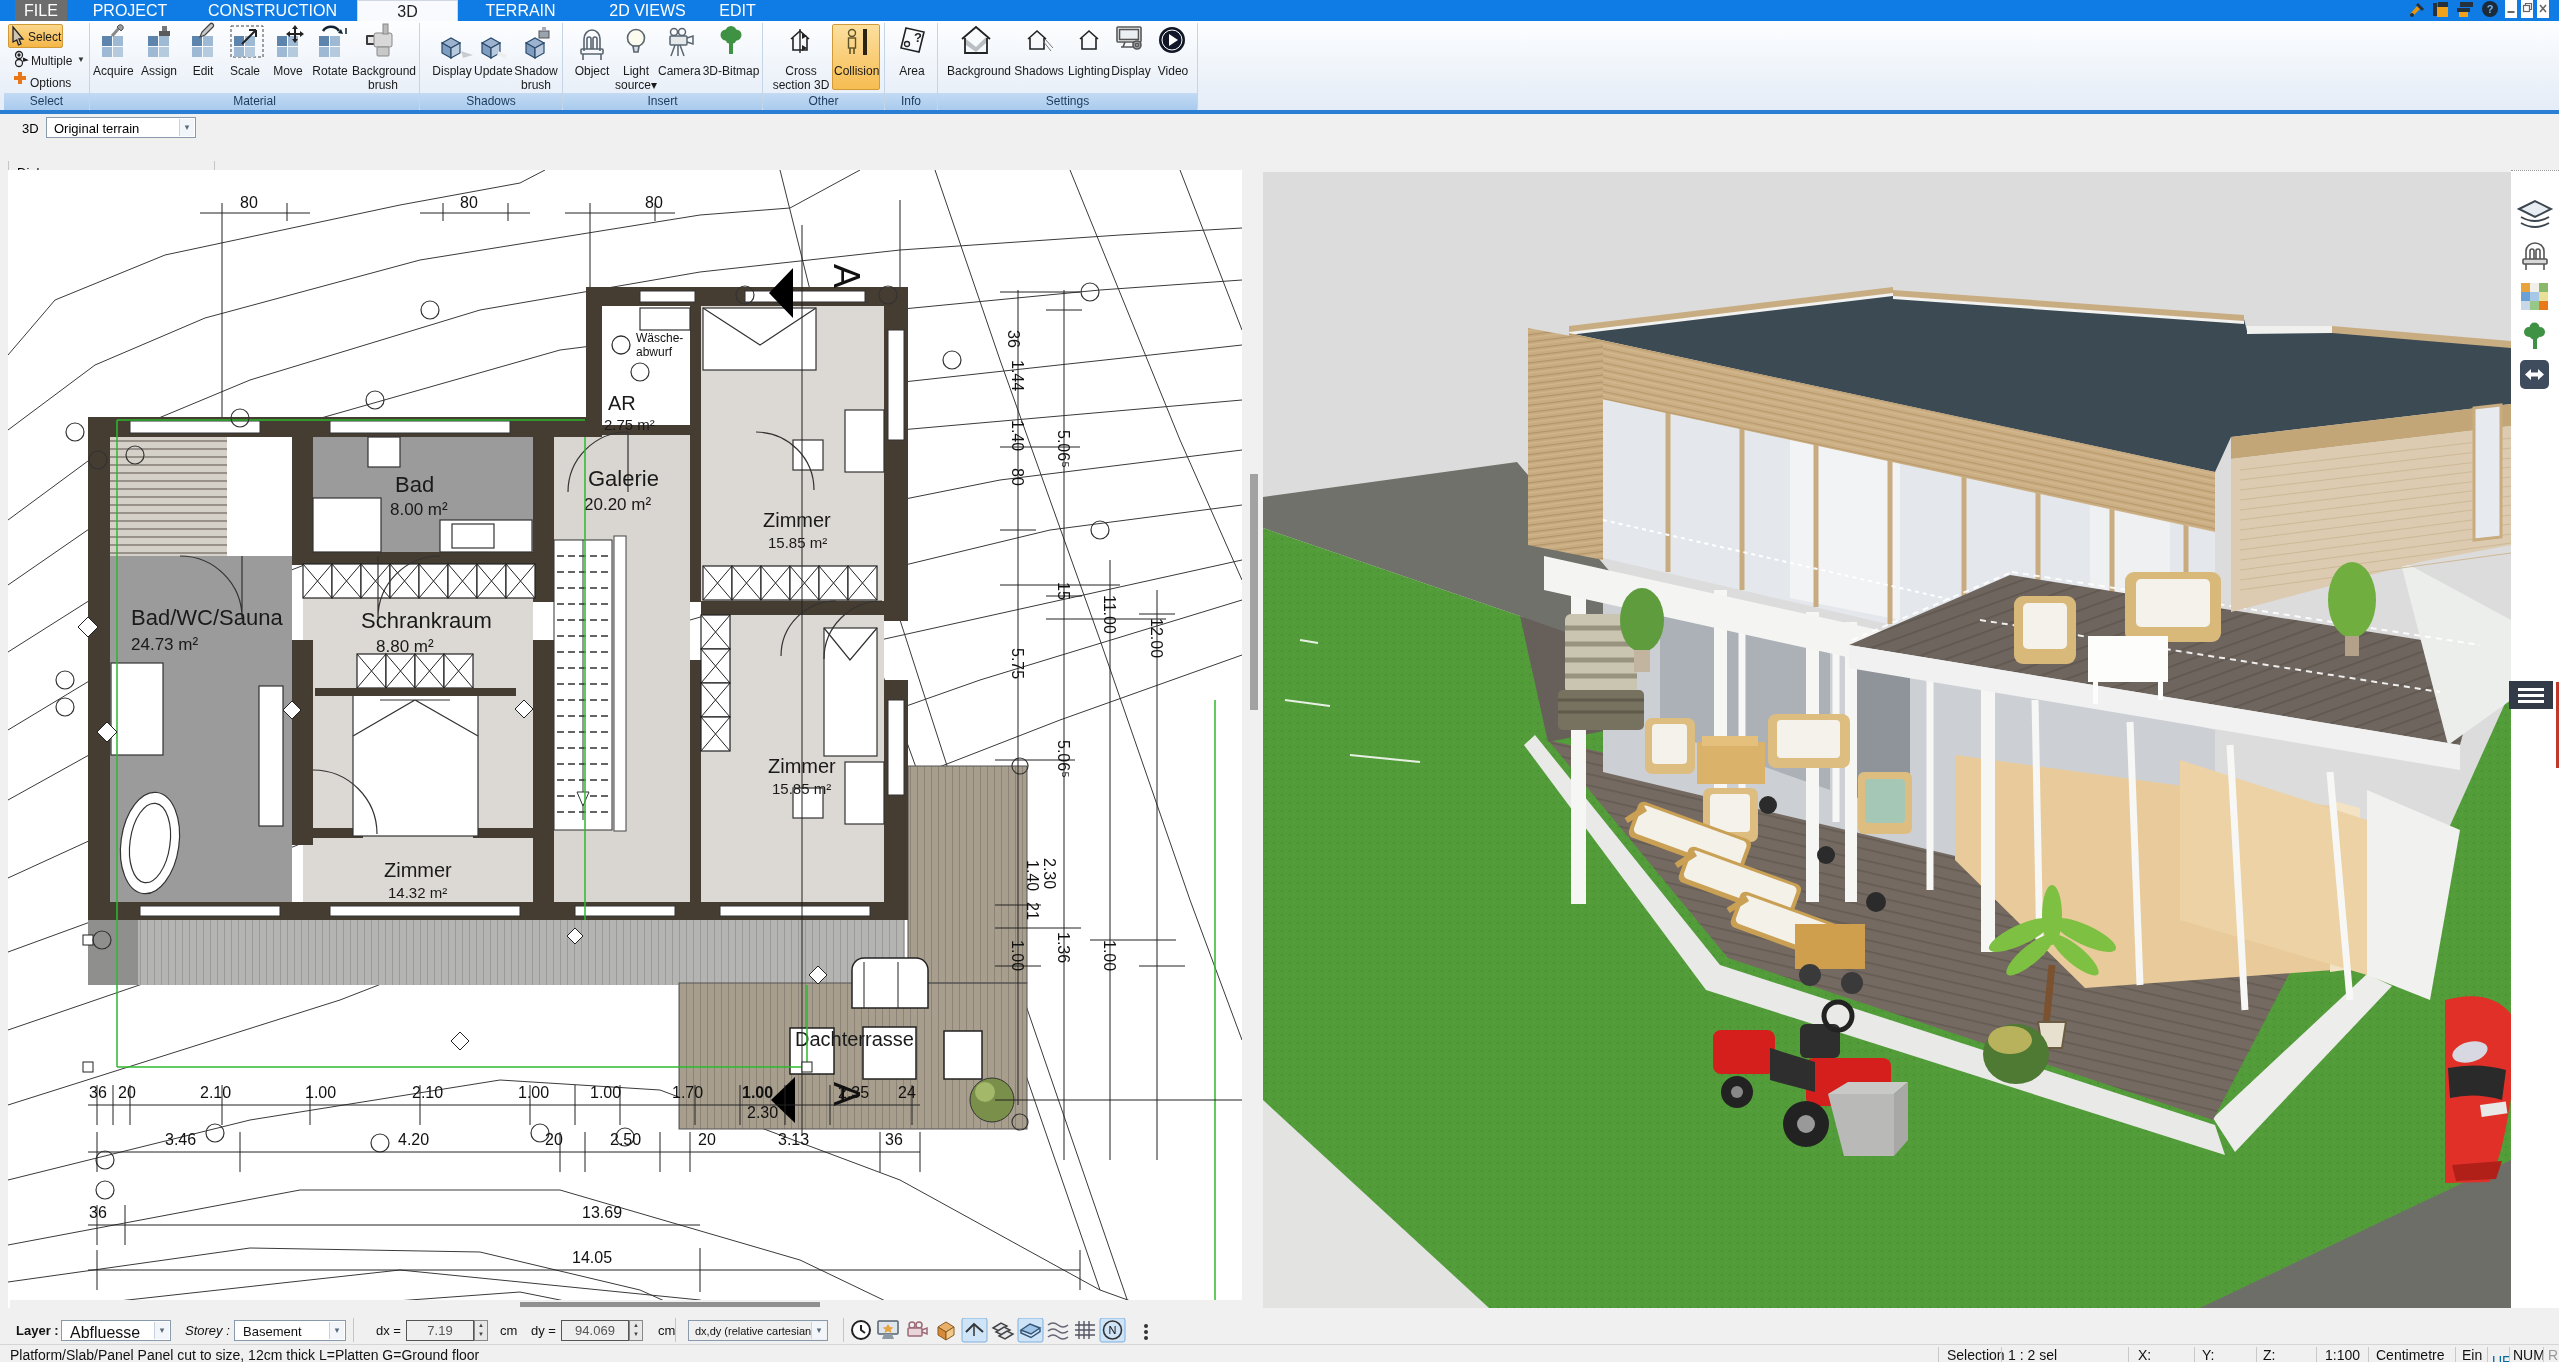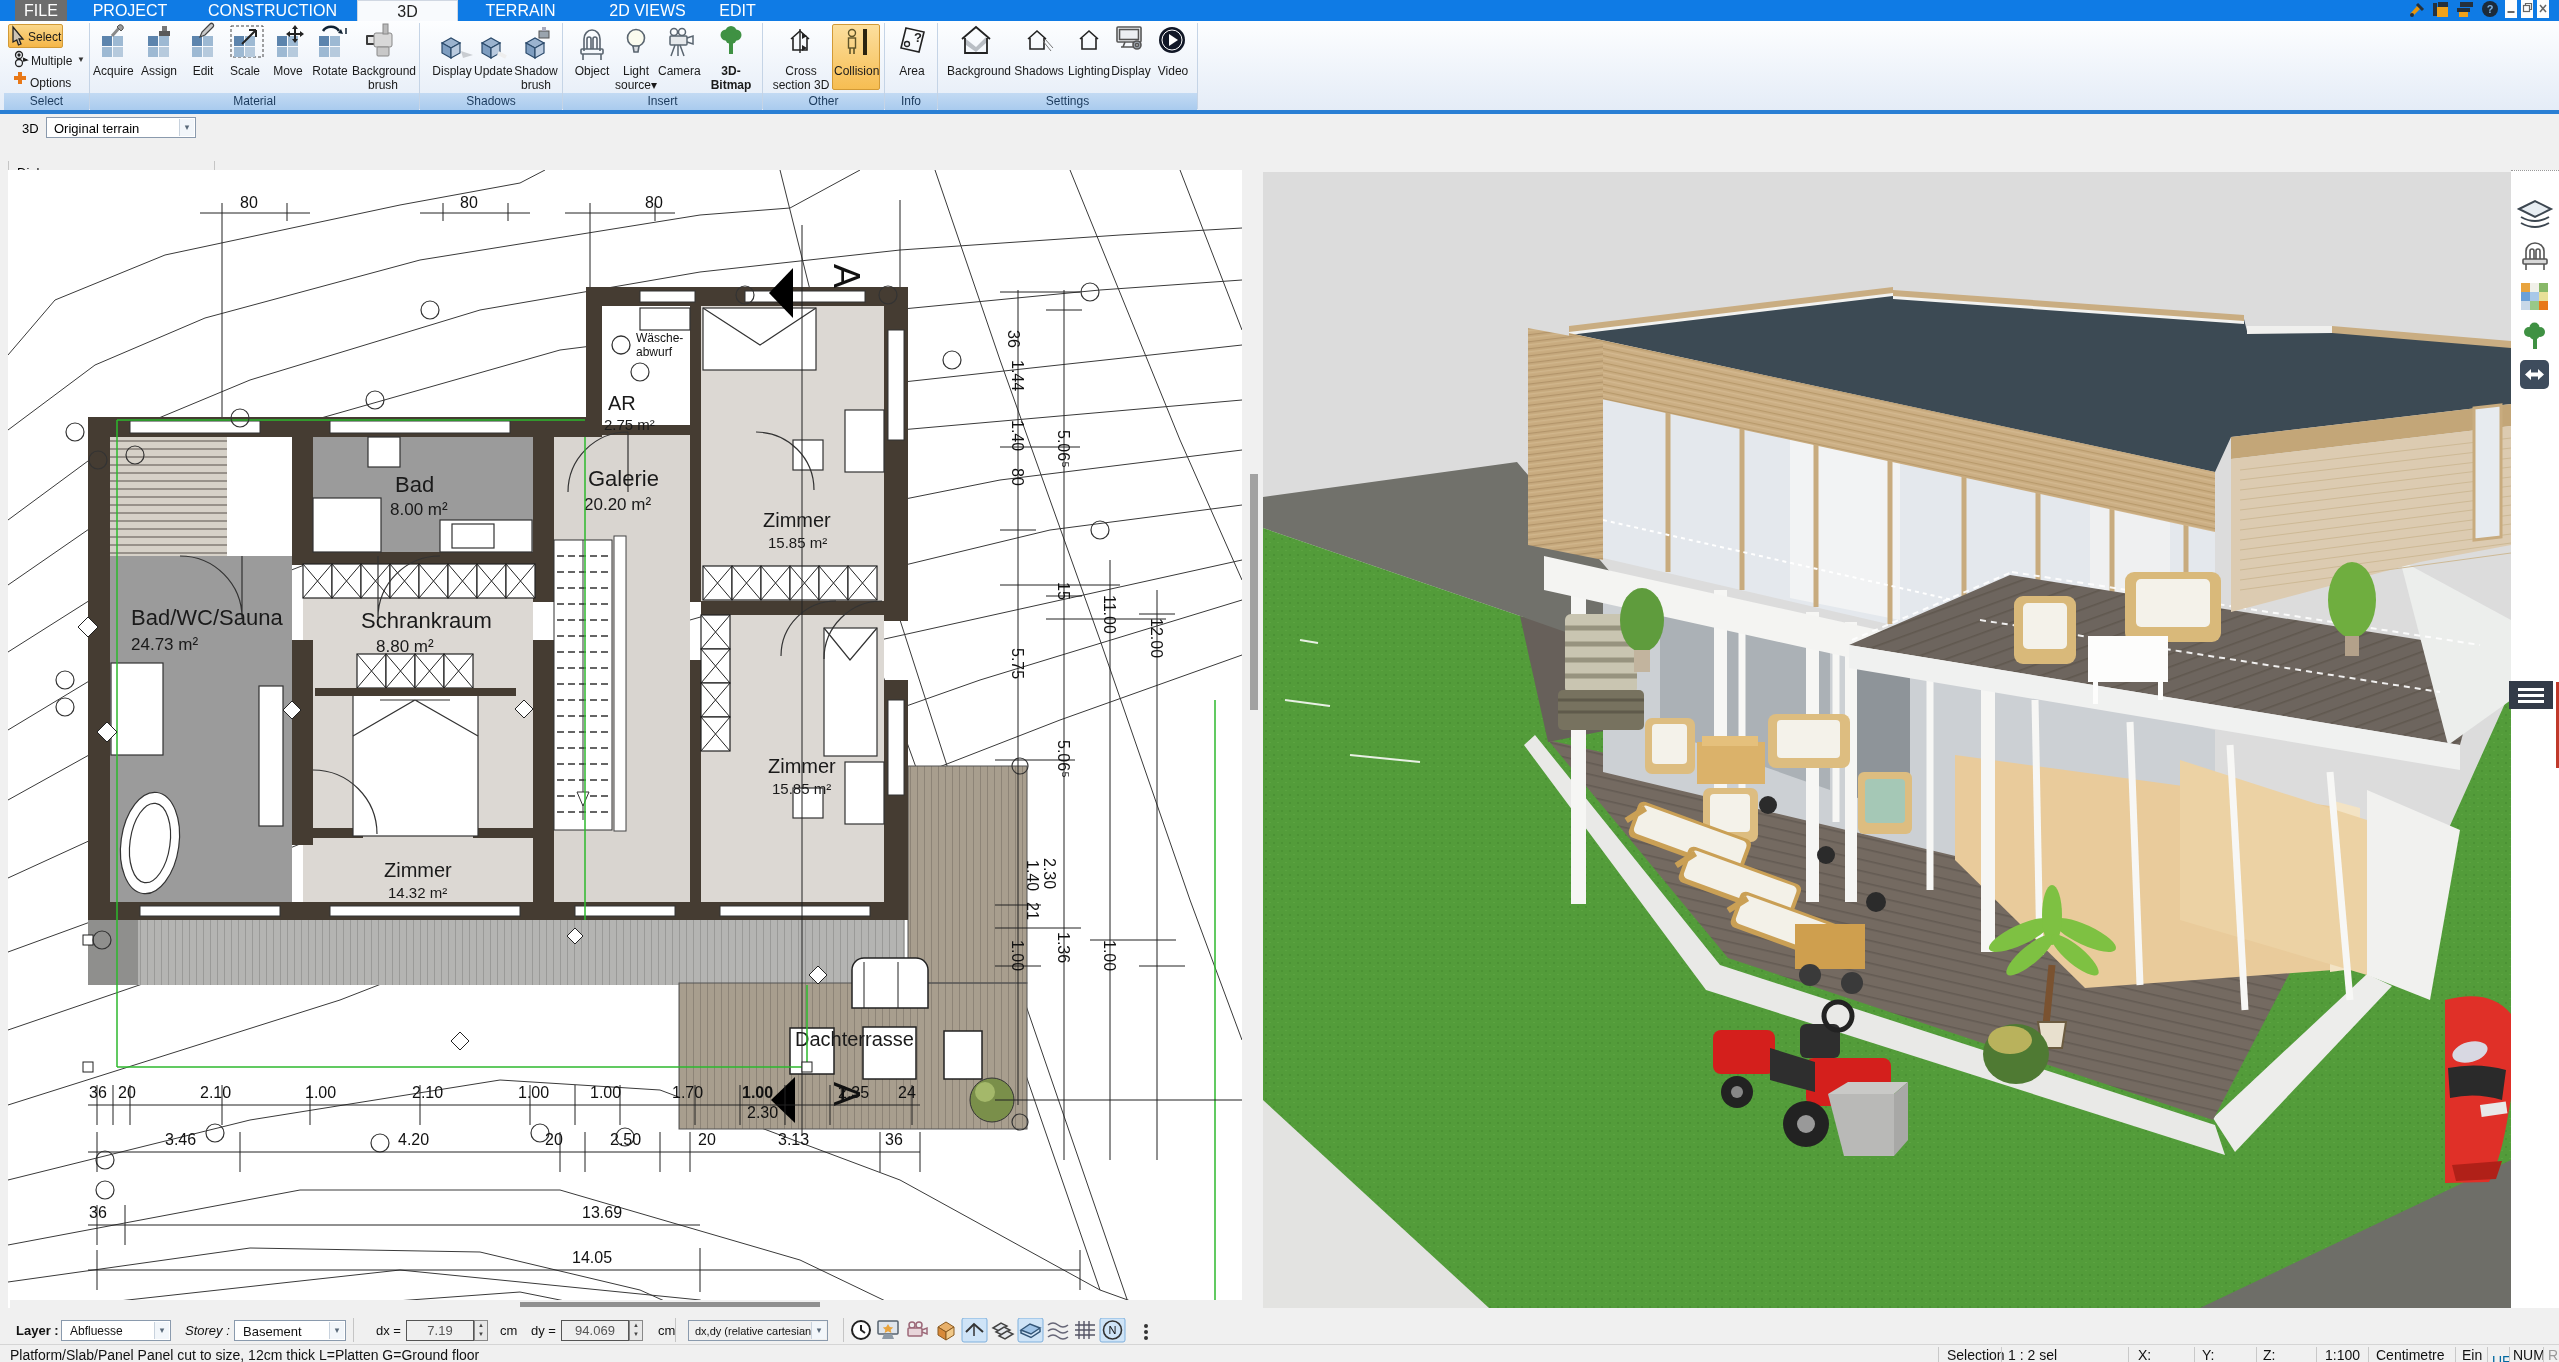--- a/index.html
+++ b/index.html
@@ -115,21 +115,21 @@
     <div class="btnlabel" style="left:310px;top:43px;width:40px;">Rotate</div>
     <div class="btnlabel" style="left:352px;top:43px;width:62px;">Background<br>brush</div>
 
     <div class="btnlabel" style="left:432px;top:43px;width:40px;">Display</div>
     <div class="btnlabel" style="left:474px;top:43px;width:38px;">Update</div>
     <div class="btnlabel" style="left:513px;top:43px;width:46px;">Shadow<br>brush</div>
 
     <div class="btnlabel" style="left:572px;top:43px;width:40px;">Object</div>
     <div class="btnlabel" style="left:614px;top:43px;width:44px;">Light<br>source▾</div>
     <div class="btnlabel" style="left:658px;top:43px;width:40px;">Camera</div>
-    <div class="btnlabel" style="left:702px;top:43px;width:58px;font-weight:bold;">3D-Bitmap</div>
+    <div class="btnlabel" style="left:702px;top:43px;width:58px;">3D-Bitmap</div>
 
     <div style="position:absolute;left:832px;top:3px;width:48px;height:66px;background:linear-gradient(#fcdf9e,#f6bd52);border:1px solid #d29a36;border-radius:2px;"></div>
     <div class="btnlabel" style="left:772px;top:43px;width:58px;">Cross<br>section 3D</div>
     <div class="btnlabel" style="left:834px;top:43px;width:45px;">Collision</div>
 
     <div class="btnlabel" style="left:892px;top:43px;width:40px;">Area</div>
 
     <div class="btnlabel" style="left:946px;top:43px;width:66px;">Background</div>
     <div class="btnlabel" style="left:1013px;top:43px;width:52px;">Shadows</div>
     <div class="btnlabel" style="left:1067px;top:43px;width:44px;">Lighting</div>
@@ -961,21 +961,21 @@
       <div style="position:absolute;left:9px;top:7px;width:26px;height:2.5px;background:#fff;"></div>
       <div style="position:absolute;left:9px;top:13px;width:26px;height:2.5px;background:#fff;"></div>
       <div style="position:absolute;left:9px;top:19px;width:26px;height:2.5px;background:#fff;"></div>
     </div>
     <div style="position:absolute;left:45px;top:511px;width:3px;height:86px;background:#c0392b;"></div>
   </div>
 
   <div id="bottombar">
     <span style="position:absolute;left:16px;top:8px;font-weight:bold;">Layer :</span>
     <div class="combo" style="left:61px;top:5px;width:110px;">
-      <span style="position:absolute;left:8px;top:3px;font-size:12px;">Abfluesse</span>
+      <span style="position:absolute;left:8px;top:3px;font-size:16px;">Abfluesse</span>
       <span class="arr">▾</span>
     </div>
     <span style="position:absolute;left:185px;top:8px;font-style:italic;">Storey :</span>
     <div class="combo" style="left:234px;top:5px;width:112px;">
       <span style="position:absolute;left:8px;top:3px;font-size:13px;">Basement</span>
       <span class="arr">▾</span>
     </div>
     <span style="position:absolute;left:376px;top:8px;">dx =</span>
     <div class="spin" style="left:406px;top:5px;width:68px;">7.19</div>
     <span style="position:absolute;left:500px;top:8px;">cm</span>

